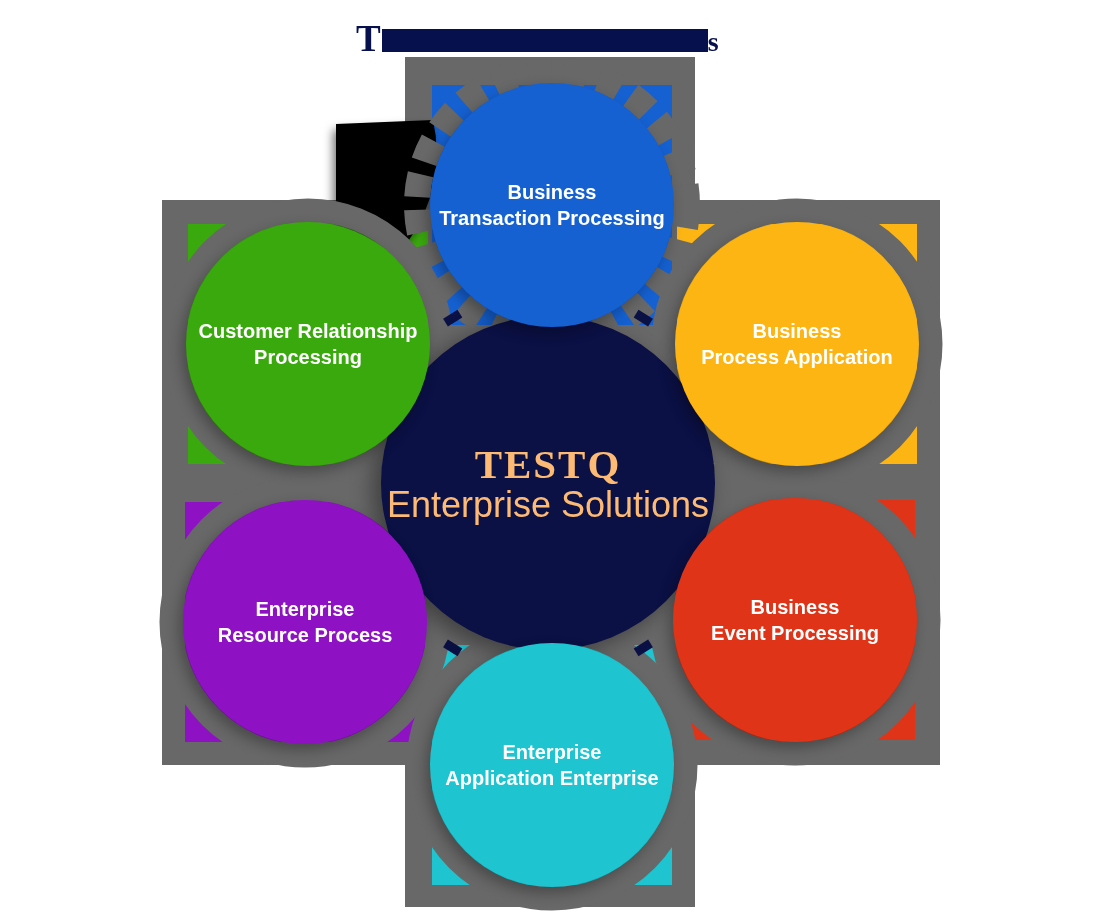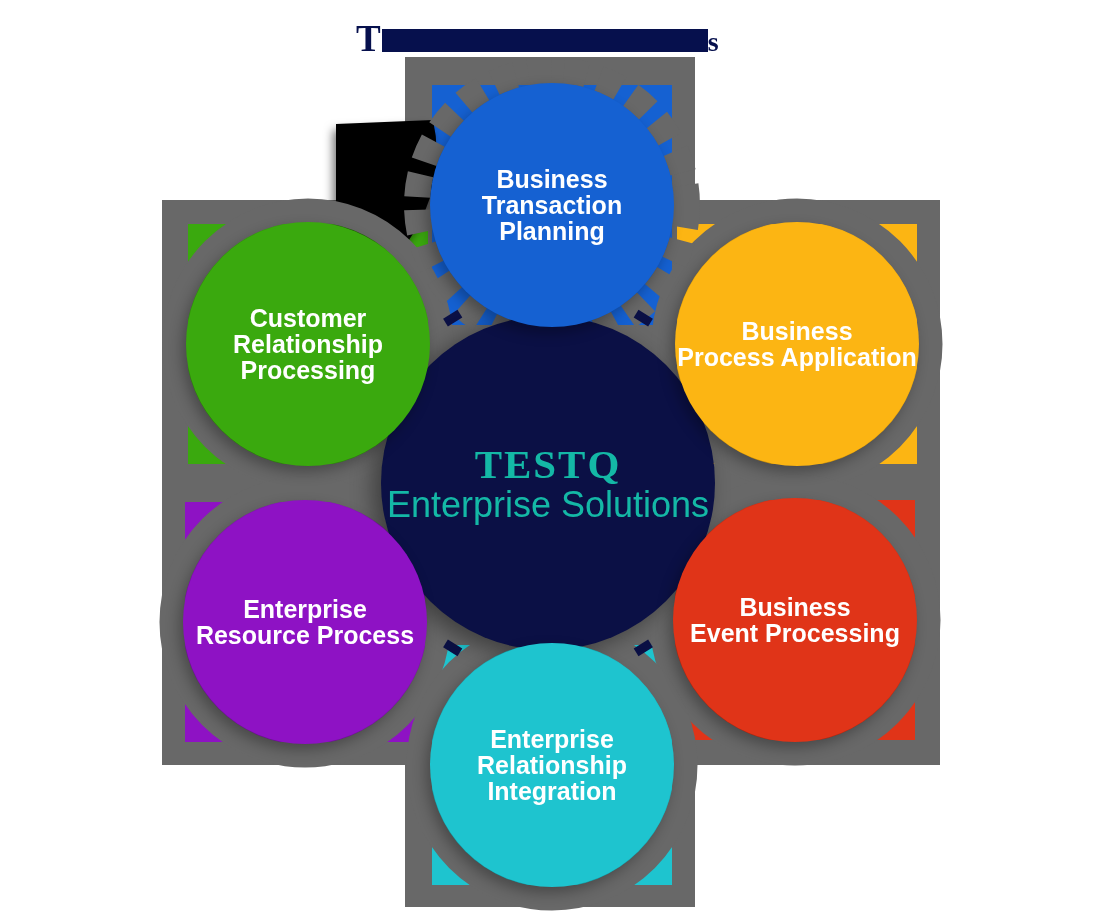--- a/index.html
+++ b/index.html
@@ -8,25 +8,25 @@
   #bg{position:absolute;left:0;top:0;z-index:1;}
   
   .title{position:absolute;left:356px;top:22px;z-index:6;display:flex;align-items:flex-start;
          color:#06104d;font-family:"Liberation Serif", serif;font-weight:bold;}
   .title .glyph-t{font-size:37px;line-height:34px;}
   .title .bar{width:326px;height:23px;background:#06104d;margin-top:7px;margin-left:1px;}
   .title .glyph-s{font-size:28px;line-height:24px;margin-top:8px;margin-left:0px;}
   
   .node{position:absolute;width:244px;height:244px;border-radius:50%;z-index:5;
         display:flex;flex-direction:column;align-items:center;justify-content:center;
-        color:#ffffff;font-weight:bold;font-size:25px;line-height:26px;text-align:center;
+        color:#ffffff;font-weight:bold;font-size:20px;line-height:26px;text-align:center;
         box-shadow:-4px 6px 14px rgba(0,0,0,0.30);}
   .center-node{position:absolute;width:334px;height:334px;border-radius:50%;z-index:4;
         left:381px;top:316px;display:flex;flex-direction:column;align-items:center;justify-content:center;
-        color:#14b8a6;text-align:center;box-shadow:-8px 6px 22px rgba(0,0,0,0.40);}
+        color:#fdba74;text-align:center;box-shadow:-8px 6px 22px rgba(0,0,0,0.40);}
   .center-node .brand{font-family:"Liberation Serif", serif;font-weight:bold;font-size:41px;
         letter-spacing:2px;line-height:44px;}
   .center-node .sub{font-size:36px;font-weight:500;line-height:38px;}
   .n-blue  {left:430px;top:83px;}
   .n-green {left:186px;top:222px;}
   .n-yellow{left:675px;top:222px;}
   .n-purple{left:183px;top:500px;}
   .n-red   {left:673px;top:498px;}
   .n-cyan  {left:430px;top:643px;}
 </style>
@@ -70,41 +70,41 @@
   </svg>
 
   <div class="title">
     <span class="glyph-t">T</span>
     <span class="bar"></span>
     <span class="glyph-s">s</span>
   </div>
 
   <div class="node n-blue" style="background-color: rgb(21, 97, 210);">
     <span>Business</span>
-    <span>Transaction Planning</span>
+    <span>Transaction Processing</span>
   </div>
   <div class="node n-green" style="background-color: rgb(58, 169, 14);">
     <span>Customer Relationship</span>
     <span>Processing</span>
   </div>
   <div class="node n-yellow" style="background-color: rgb(252, 181, 19);">
     <span>Business</span>
     <span>Process Application</span>
   </div>
   <div class="node n-purple" style="background-color: rgb(142, 18, 196);">
     <span>Enterprise</span>
     <span>Resource Process</span>
   </div>
   <div class="node n-red" style="background-color: rgb(224, 52, 24);">
     <span>Business</span>
     <span>Event Processing</span>
   </div>
   <div class="node n-cyan" style="background-color: rgb(30, 196, 207);">
     <span>Enterprise</span>
-    <span>Relationship Integration</span>
+    <span>Application Enterprise</span>
   </div>
 
   <div class="center-node" style="background-color: rgb(11, 16, 69);">
     <span class="brand">TESTQ</span>
     <span class="sub">Enterprise Solutions</span>
   </div>
 
 </div>
 
 </body></html>

